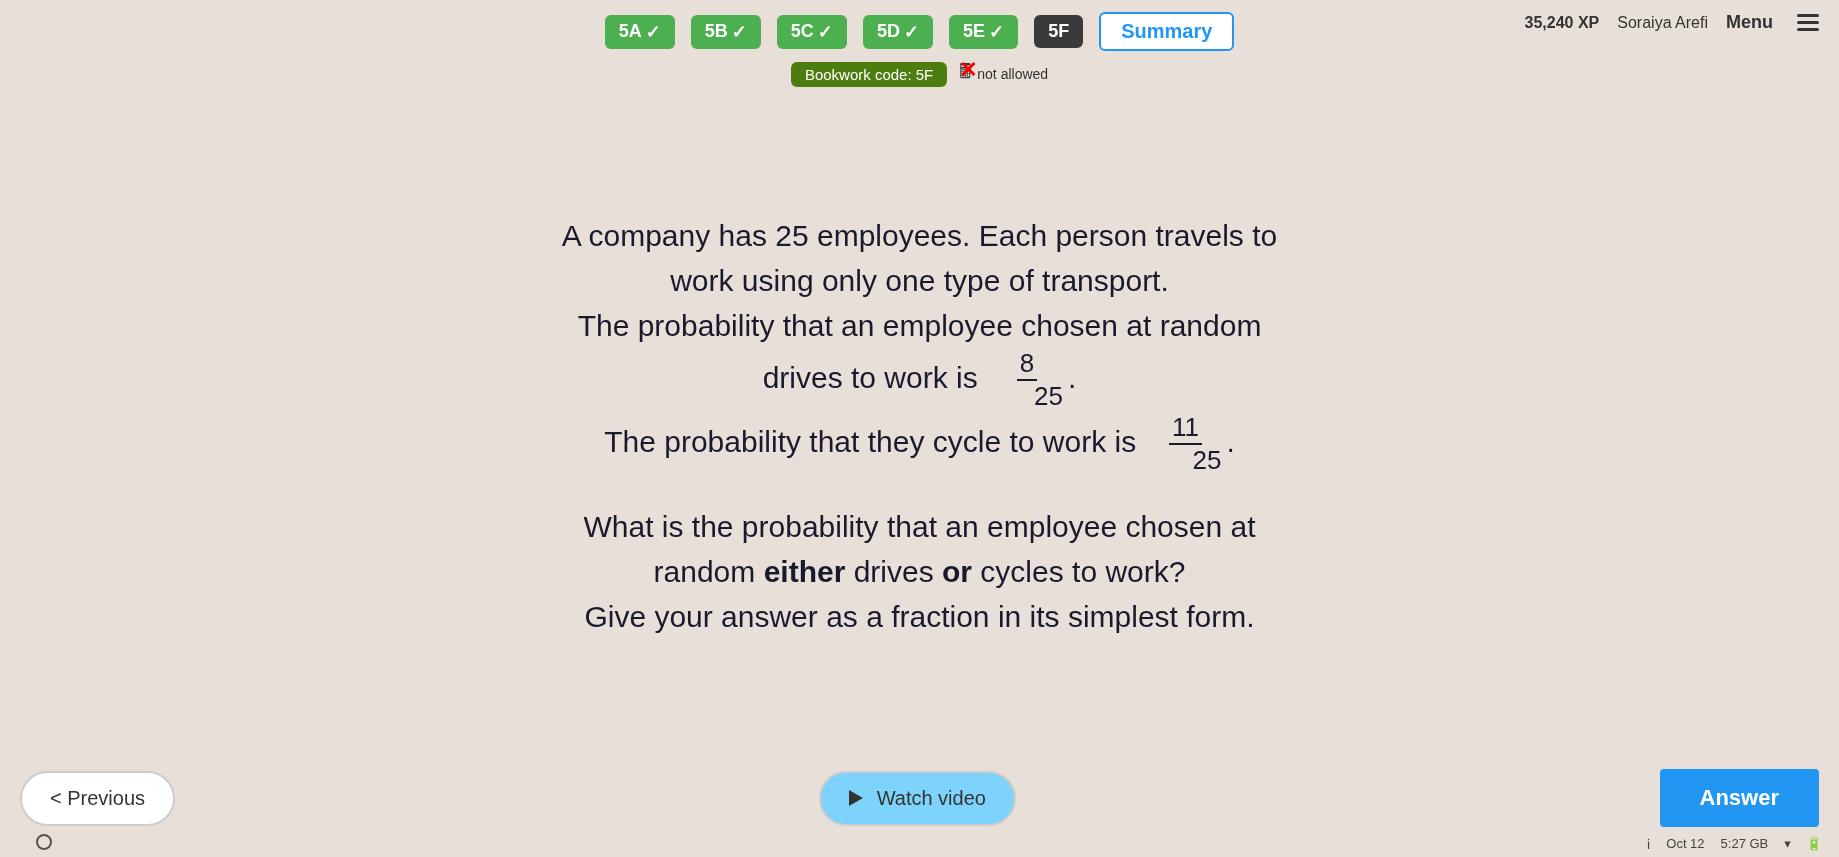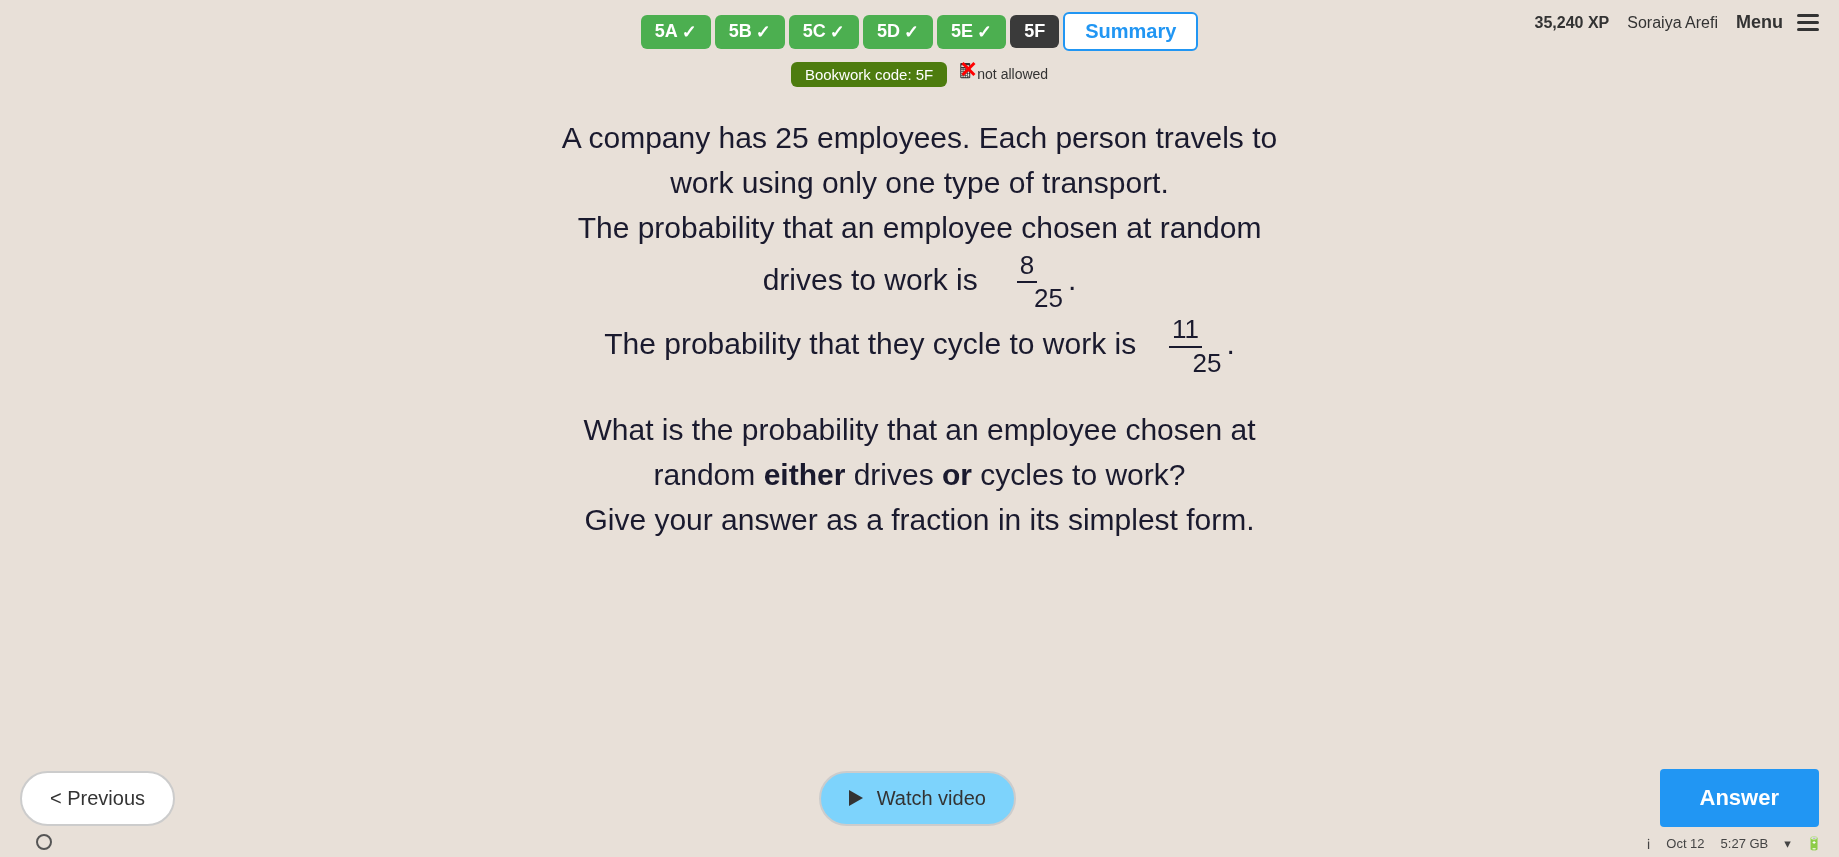--- a/index.html
+++ b/index.html
@@ -20,21 +20,21 @@
       right: 0;
       height: 110px;
       display: flex;
       flex-direction: column;
       align-items: center;
     }
 
     .nav-tabs {
       display: flex;
       align-items: center;
-      gap: 4px;
+      gap: 16px;
       margin-top: 12px;
     }
 
     .tab {
       display: flex;
       align-items: center;
       gap: 4px;
       padding: 6px 14px;
       border-radius: 6px;
       font-size: 18px;
@@ -107,21 +107,21 @@
       color: #333;
     }
 
     .username {
       color: #333;
     }
 
     .menu-btn {
       display: flex;
       align-items: center;
-      gap: 14px;
+      gap: 24px;
       font-size: 18px;
       font-weight: bold;
       cursor: pointer;
       color: #333;
     }
 
     .hamburger {
       display: flex;
       flex-direction: column;
       gap: 4px;
@@ -138,20 +138,21 @@
     
     .main-content {
       position: absolute;
       top: 115px;
       left: 200px;
       right: 200px;
       bottom: 120px;
       display: flex;
       flex-direction: column;
       align-items: center;
+      justify-content: center;
       text-align: center;
     }
 
     .question-text {
       font-size: 30px;
       color: #1a1a2e;
       line-height: 1.5;
       max-width: 1000px;
     }
 

